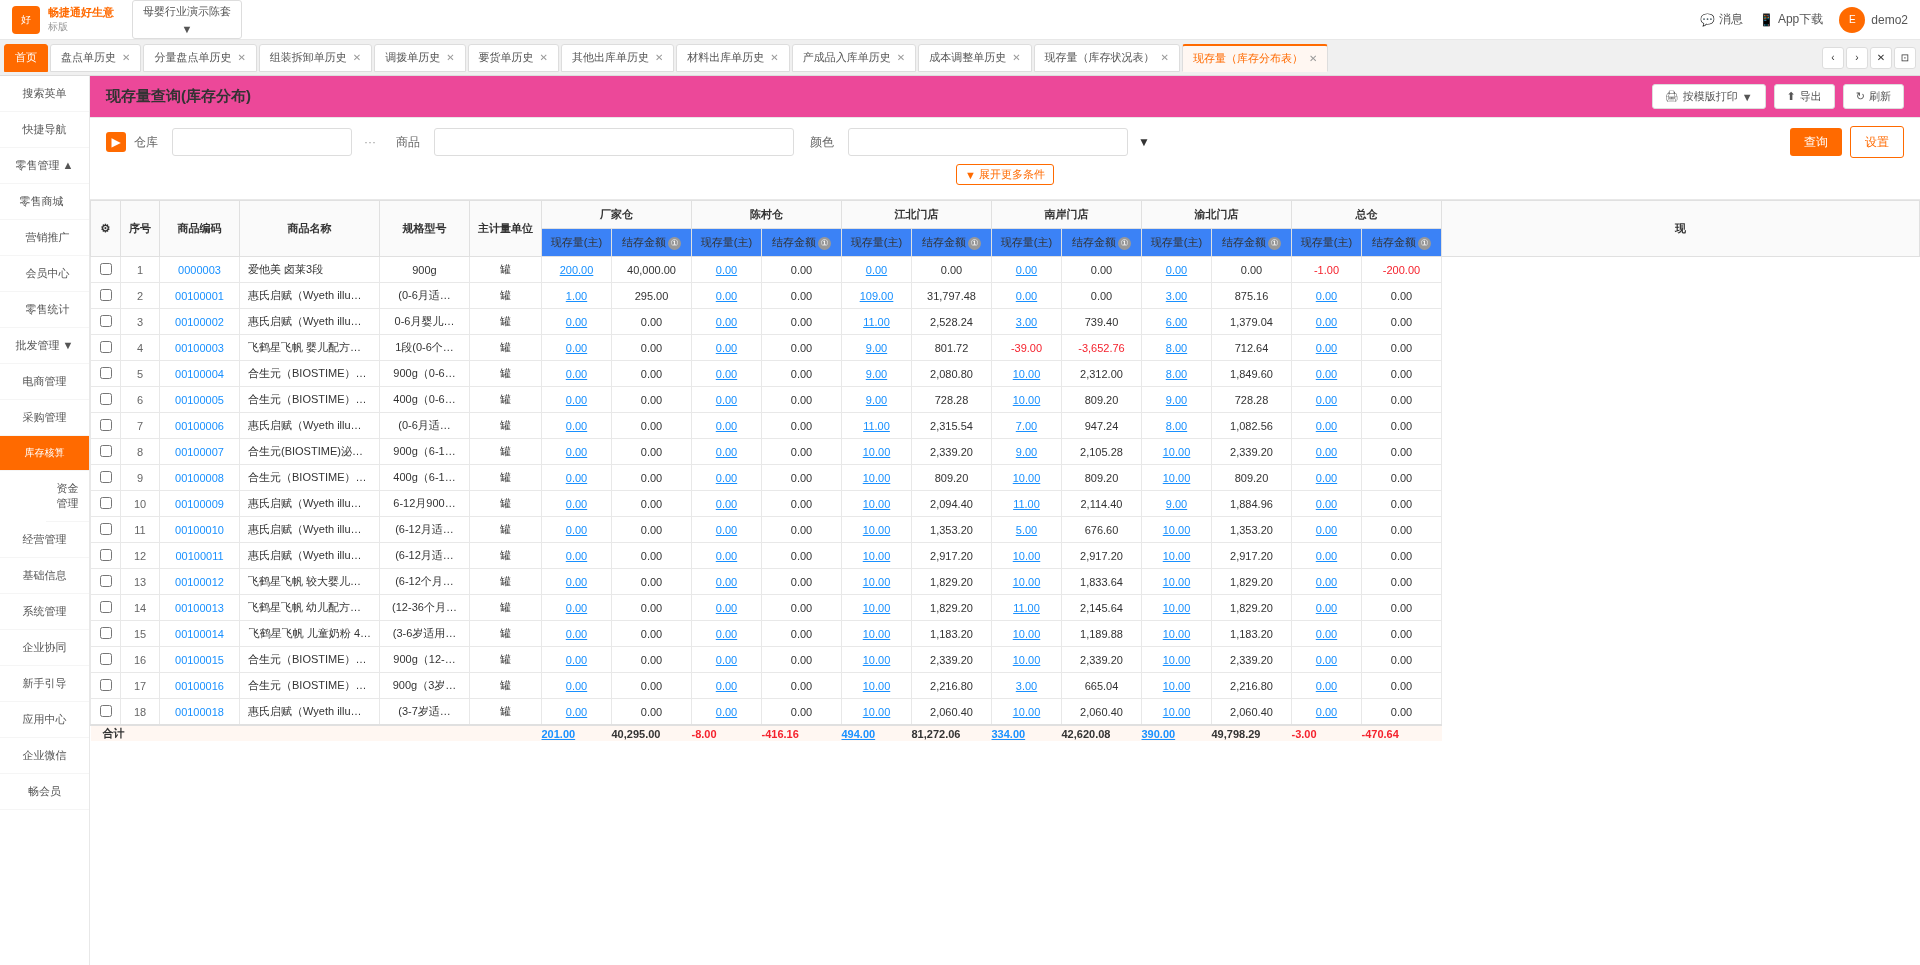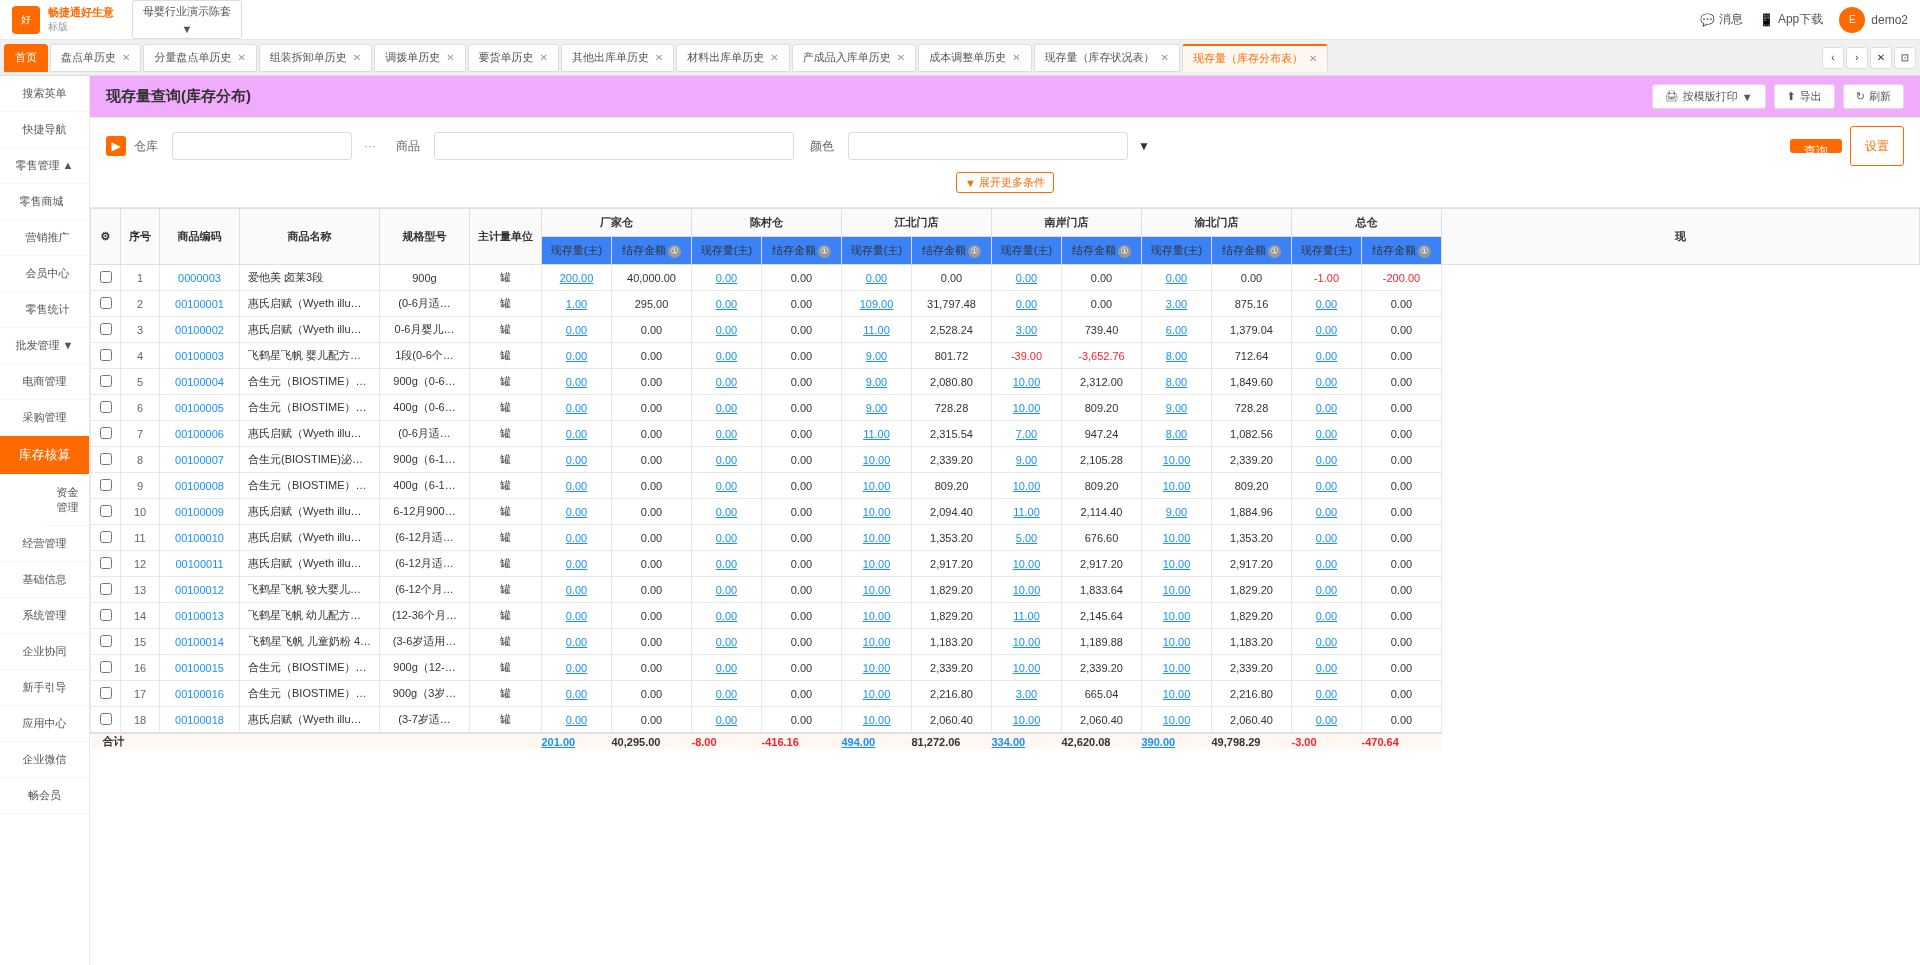--- a/index.html
+++ b/index.html
@@ -28,34 +28,34 @@
     
     .sidebar { width: 90px; background: #fff; border-right: 1px solid #e8e8e8; display: flex; flex-direction: column; overflow-y: auto; flex-shrink: 0; }
     .sidebar-item { padding: 10px 6px; text-align: center; cursor: pointer; font-size: 11px; color: #555; border-bottom: 1px solid #f5f5f5; }
     .sidebar-item.active { background: #ff6a00; color: white; }
     .sidebar-item.has-sub { display: flex; align-items: flex-start; justify-content: center; gap: 2px; }
     
     
     .content { flex: 1; overflow: hidden; display: flex; flex-direction: column; }
     
     
-    .page-header { background: #f0abfc; padding: 8px 16px; display: flex; align-items: center; justify-content: space-between; border-bottom: 1px solid #e8e8e8; }
+    .page-header { background: #ec4899; padding: 8px 16px; display: flex; align-items: center; justify-content: space-between; border-bottom: 1px solid #e8e8e8; }
     .page-title { font-size: 15px; font-weight: bold; color: #333; }
     .header-actions { display: flex; align-items: center; gap: 8px; }
     .btn-action { padding: 4px 12px; border: 1px solid #ddd; border-radius: 3px; background: #fff; cursor: pointer; font-size: 11px; color: #555; display: flex; align-items: center; gap: 4px; }
     
     
     .filter-area { background: #fff; padding: 8px 16px; border-bottom: 1px solid #e8e8e8; }
     .filter-row { display: flex; align-items: center; gap: 8px; margin-bottom: 6px; }
     .filter-label { color: #666; font-size: 12px; min-width: 30px; }
     .filter-input { height: 28px; border: 1px solid #ddd; border-radius: 3px; padding: 0 8px; font-size: 11px; color: #333; background: #fff; }
     .filter-input.long { width: 360px; color: #333; }
     .filter-input.medium { width: 180px; }
-    .btn-orange { background: #ff6a00; color: white; border: none; padding: 4px 14px; border-radius: 3px; cursor: pointer; font-size: 12px; height: 14px; }
-    .btn-white { background: #fff; color: #ff6a00; border: 1px solid #ff6a00; padding: 4px 14px; border-radius: 3px; cursor: pointer; font-size: 12px; height: 40px; }
+    .btn-orange { background: #ff6a00; color: white; border: none; padding: 4px 14px; border-radius: 3px; cursor: pointer; font-size: 12px; height: 28px; }
+    .btn-white { background: #fff; color: #ff6a00; border: 1px solid #ff6a00; padding: 4px 14px; border-radius: 3px; cursor: pointer; font-size: 12px; height: 32px; }
     .expand-btn { color: #ff6a00; cursor: pointer; font-size: 11px; display: flex; align-items: center; gap: 3px; border: 1px solid #ff6a00; padding: 2px 8px; border-radius: 3px; background: #fff; }
     .orange-arrow { width: 20px; height: 20px; background: #ff6a00; color: white; border-radius: 3px; display: flex; align-items: center; justify-content: center; cursor: pointer; font-size: 12px; flex-shrink: 0; }
     .dots-btn { color: #999; cursor: pointer; padding: 0 4px; }
     
     
     .table-container { flex: 1; overflow: auto; background: #fff; }
     table { width: 100%; border-collapse: collapse; font-size: 11px; }
     thead tr th { background: #3b82f6; border: 1px solid #e0e0e0; padding: 6px 8px; text-align: center; font-weight: normal; color: #333; white-space: nowrap; position: sticky; top: 0; z-index: 2; }
     thead tr:first-child th { background: #fafafa; font-weight: bold; }
     tbody tr td { border: 1px solid #e8e8e8; padding: 5px 8px; text-align: center; color: #333; white-space: nowrap; }
@@ -183,21 +183,21 @@
     </div>
     <div class="sidebar-item has-sub" style="font-size:11px;">
       <span>批发管理 ▼</span>
     </div>
     <div class="sidebar-item" style="font-size:11px;">
       <span>电商管理</span>
     </div>
     <div class="sidebar-item" style="font-size:11px;">
       <span>采购管理</span>
     </div>
-    <div class="sidebar-item active" style="font-size:13px;font-family:Liberation Mono, monospace;">
+    <div class="sidebar-item active" style="font-size:10px;font-family:Liberation Mono, monospace;">
       <span>库存核算</span>
     </div>
     <div class="sidebar-item" style="font-size:11px;margin-left:46px;">
       <span>资金管理</span>
     </div>
     <div class="sidebar-item" style="font-size:11px;">
       <span>经营管理</span>
     </div>
     <div class="sidebar-item" style="font-size:11px;">
       <span>基础信息</span>

